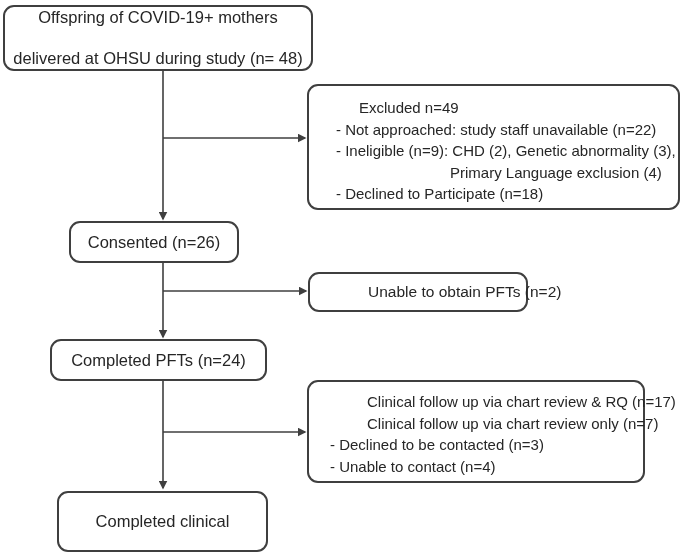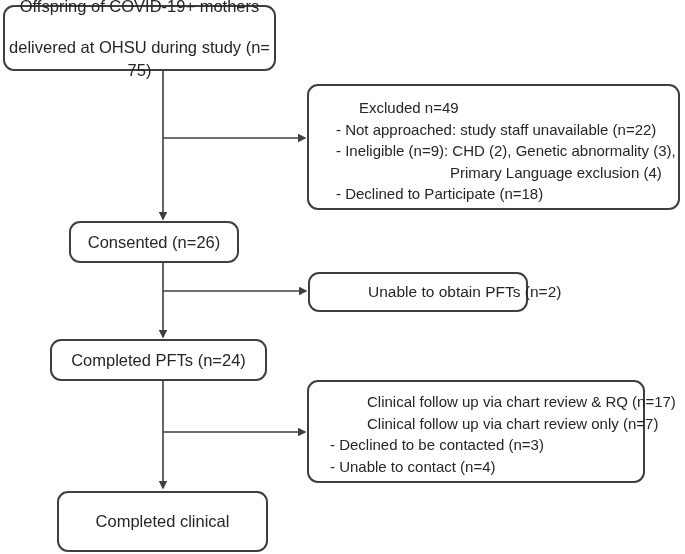--- a/index.html
+++ b/index.html
@@ -69,23 +69,23 @@
 
     <line x1="163" y1="263" x2="163" y2="337" stroke="#3f3f3f" stroke-width="1.6" marker-end="url(#arrow)"></line>
 
     <line x1="163" y1="291" x2="306" y2="291" stroke="#3f3f3f" stroke-width="1.6" marker-end="url(#arrow)"></line>
 
     <line x1="163" y1="381" x2="163" y2="488" stroke="#3f3f3f" stroke-width="1.6" marker-end="url(#arrow)"></line>
 
     <line x1="163" y1="432" x2="305" y2="432" stroke="#3f3f3f" stroke-width="1.6" marker-end="url(#arrow)"></line>
   </svg>
 
-  <div class="box center" style="left:3px; top:5px; width:273px; height:66px;gap:18px;">
+  <div class="box center" style="left:3px; top:5px; width:310px; height:66px;gap:18px;">
     <div>Offspring of COVID-19+ mothers</div>
-    <div>delivered at OHSU during study (n= 75)</div>
+    <div>delivered at OHSU during study (n= 48)</div>
   </div>
 
   <div class="box detail" style="left:307px; top:84px; width:373px; height:126px; padding-top:11px;">
     <div class="ln pad-title">Excluded n=49</div>
     <div class="ln pad-item">- Not approached: study staff unavailable (n=22)</div>
     <div class="ln pad-item">- Ineligible (n=9): CHD (2), Genetic abnormality (3),</div>
     <div class="ln pad-wrap">Primary Language exclusion (4)</div>
     <div class="ln pad-item">- Declined to Participate (n=18)</div>
   </div>
 

